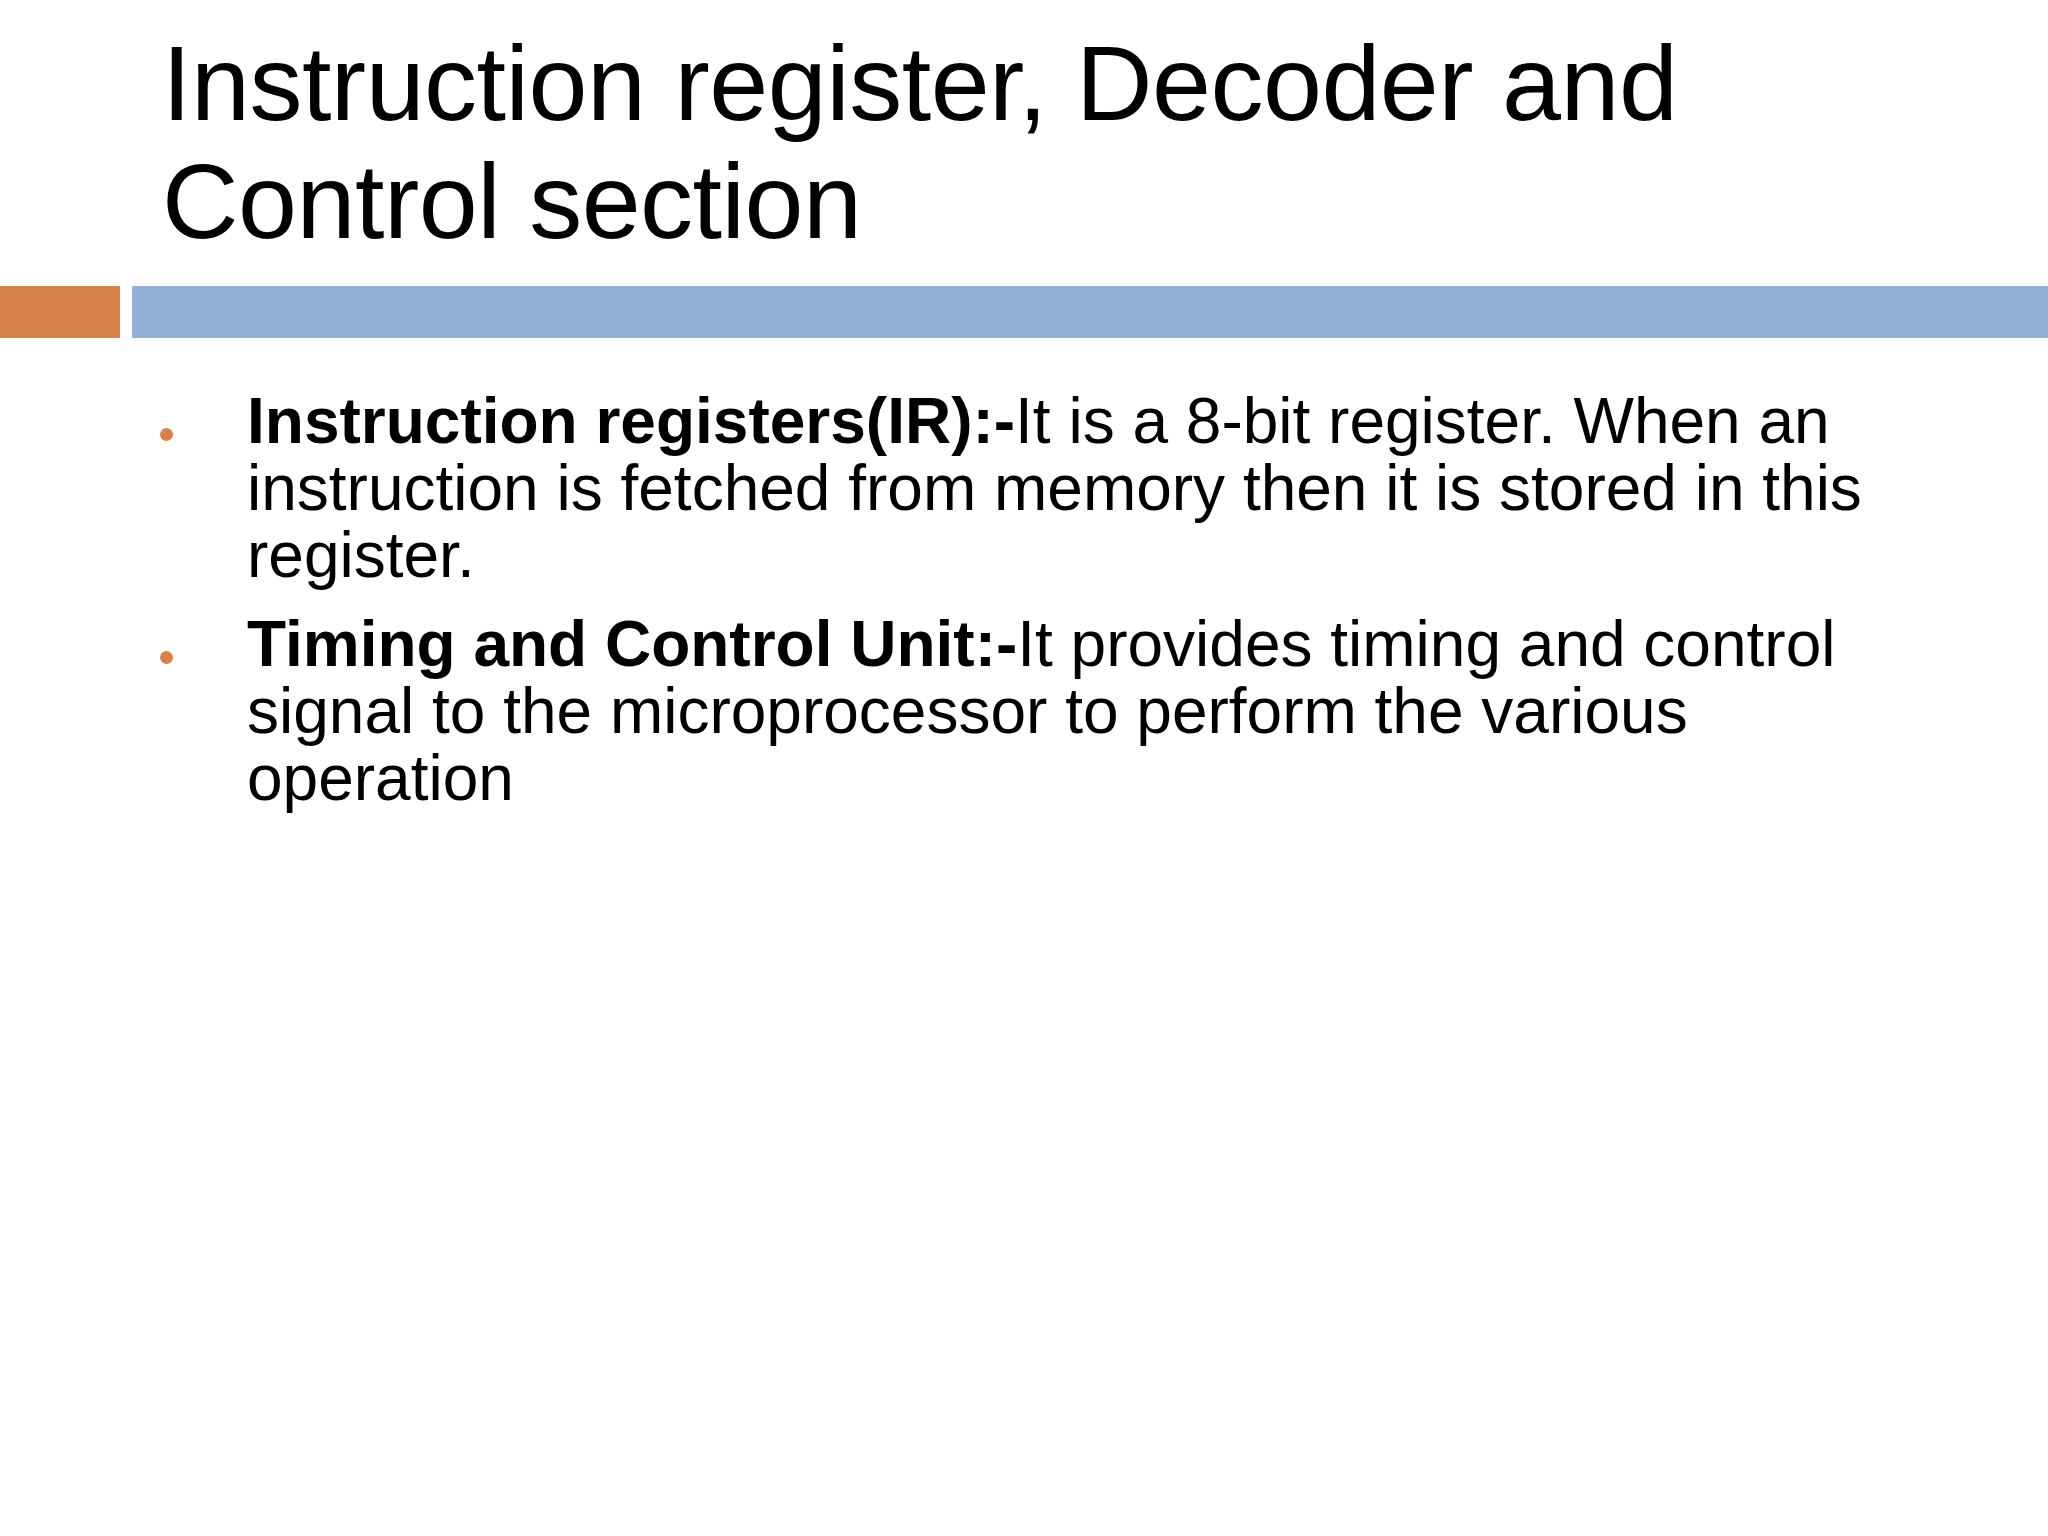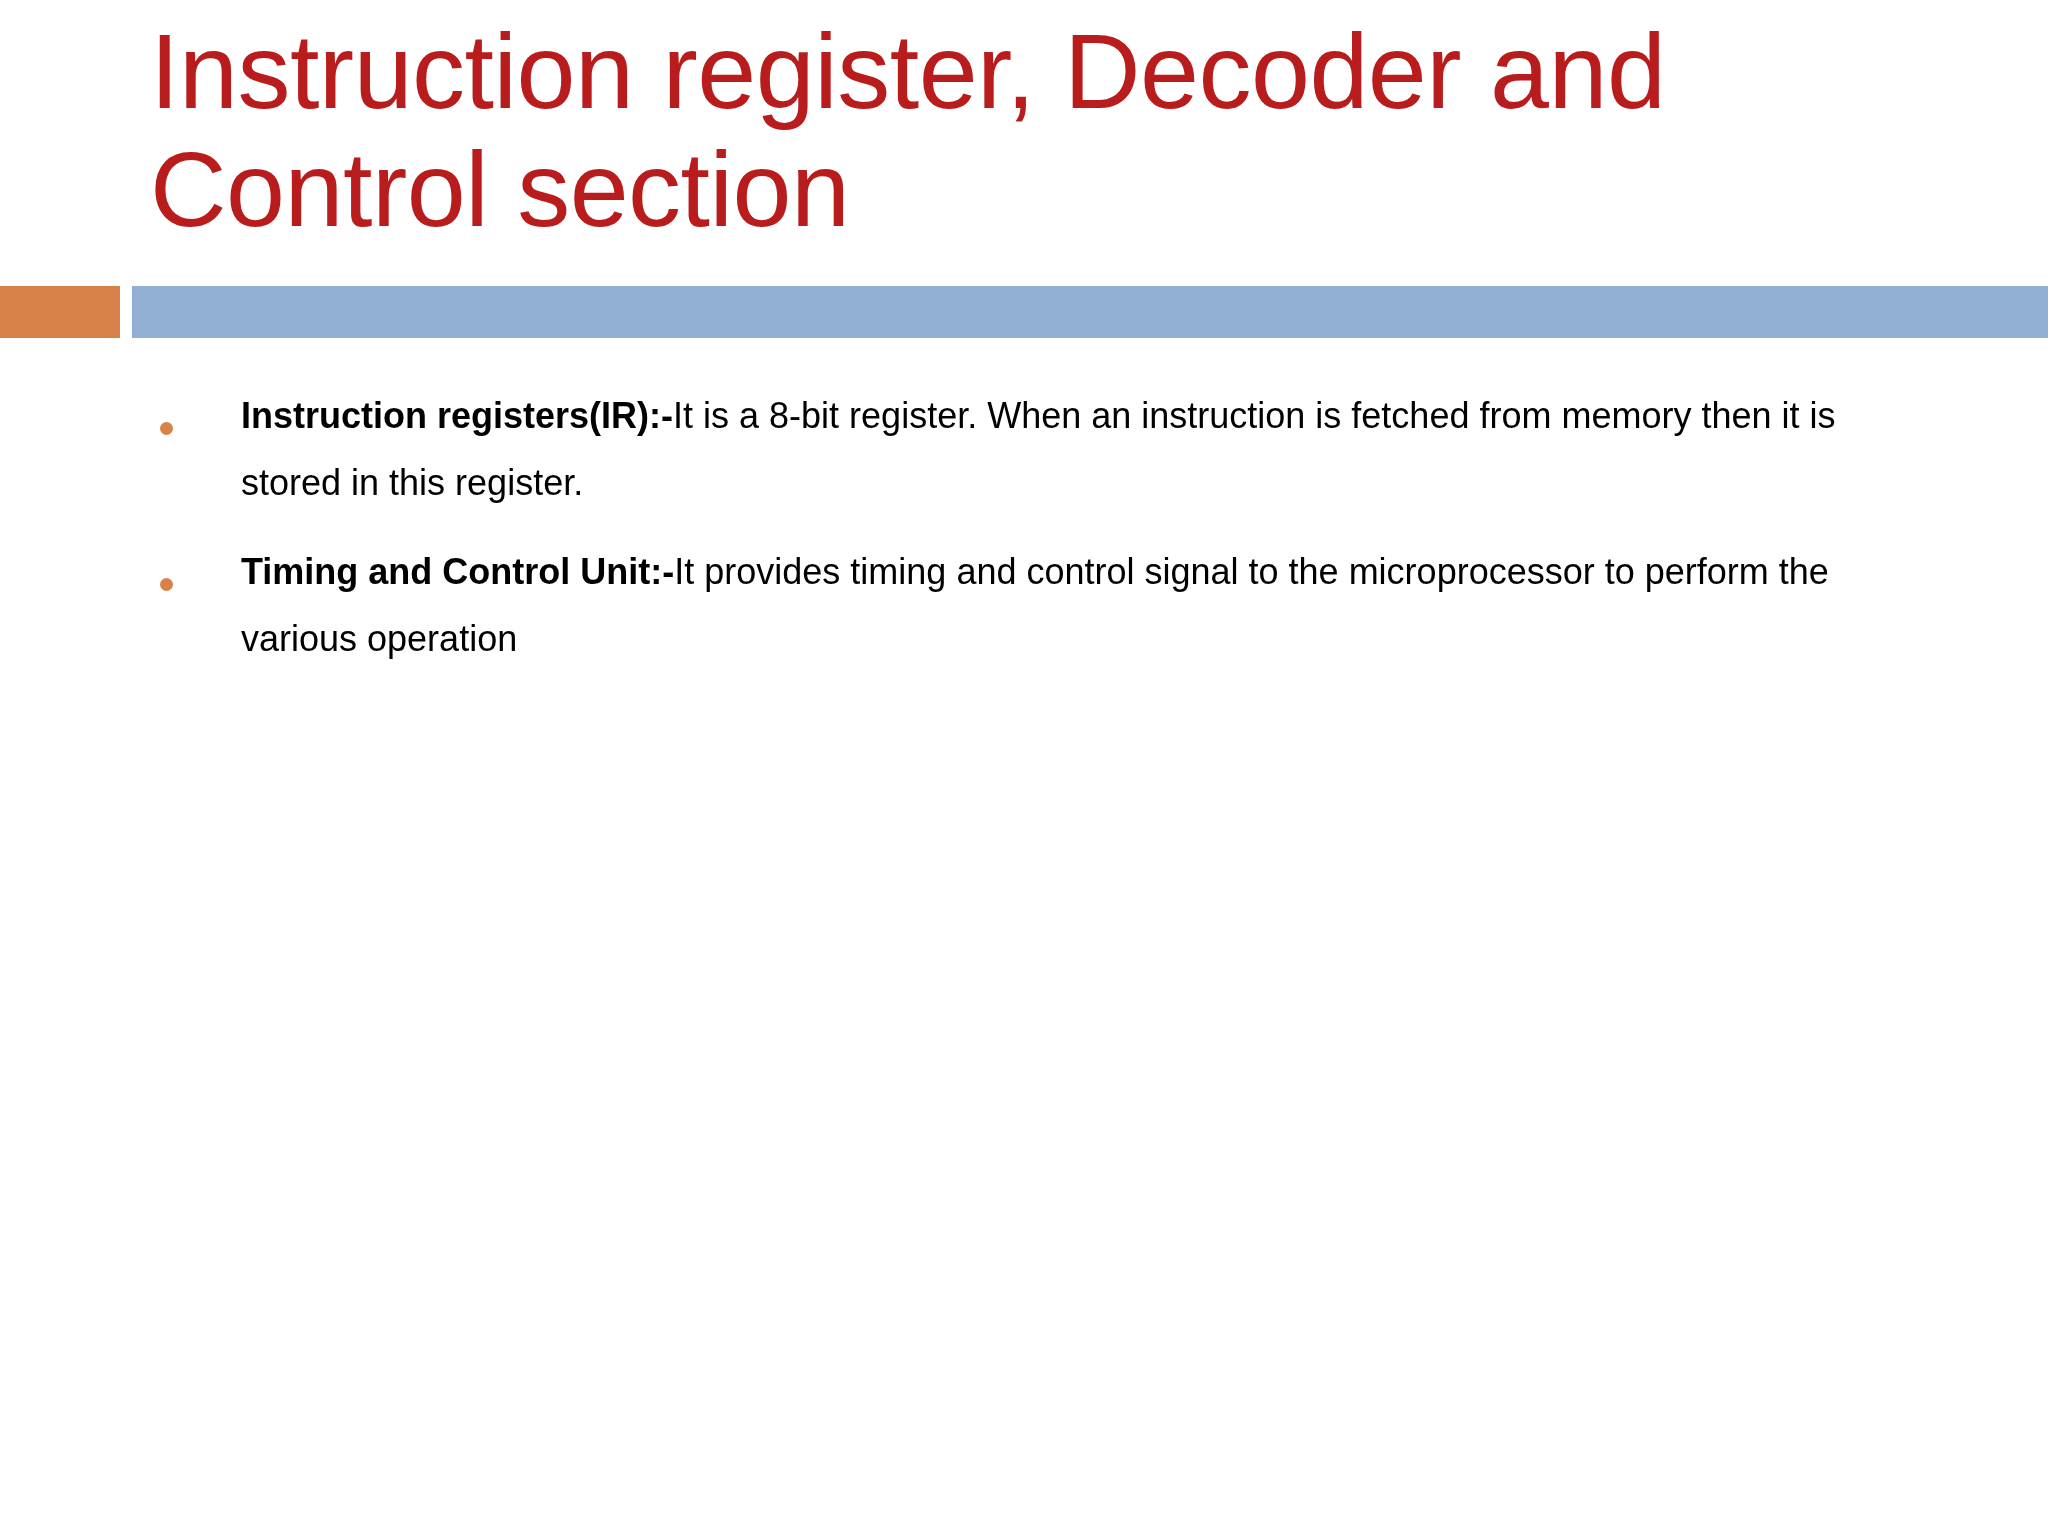--- a/index.html
+++ b/index.html
@@ -28,24 +28,24 @@
     top: 12px;
     width: 1800px;
     height: 262px;
   }
   .slide-title {
     font-family: "Liberation Sans Narrow", "Liberation Sans", "DejaVu Sans Condensed", sans-serif;
     font-stretch: condensed;
     font-size: 106px;
     line-height: 118px;
     font-weight: 400;
-    color: #b91c1c;
+    color: #000000;
     letter-spacing: -0.5px;
     white-space: pre-line;
-    margin: 0;
+    margin: 12px;
     padding: 0;
     text-align: left;
   }
 
   
   .accent-orange {
     position: absolute;
     left: 0px;
     top: 286px;
     width: 120px;
@@ -82,25 +82,25 @@
     left: 160px;
     top: 40px;
     width: 13px;
     height: 13px;
     border-radius: 50%;
     background: #d8814b;
   }
 
   .bullet-text {
     font-family: "Liberation Sans", "DejaVu Sans", sans-serif;
-    font-size: 36px;
+    font-size: 64px;
     line-height: 67px;
     color: #000000;
     font-weight: 400;
-    margin: 6px;
+    margin: 12px;
     max-width: 1705px;
     word-spacing: 0px;
   }
   .bullet-text .lead {
     font-weight: bold;
   }
 </style>
 </head>
 <body>
 

